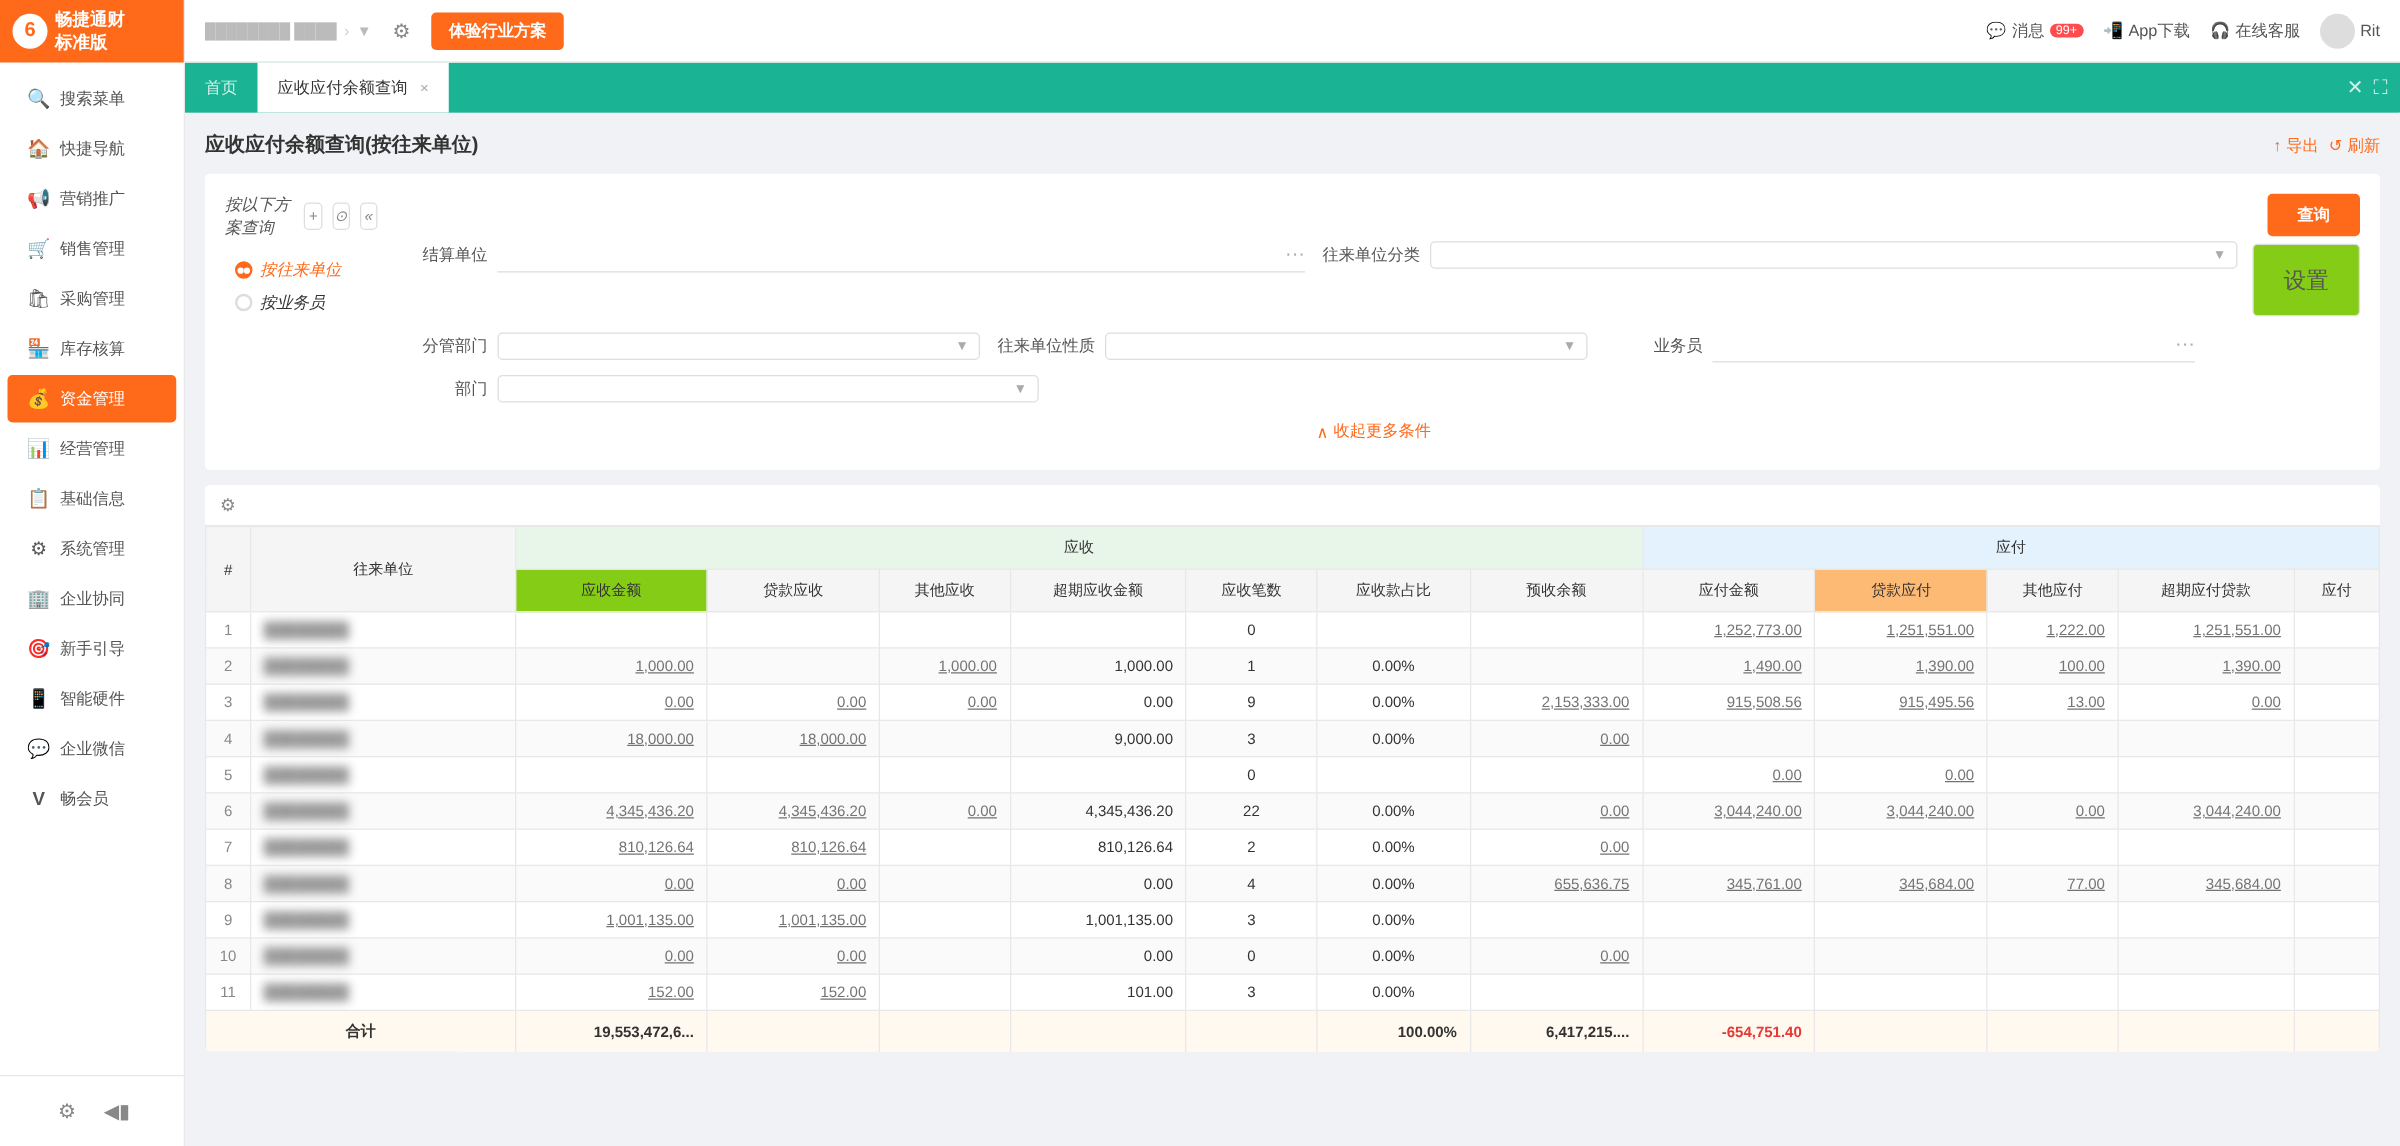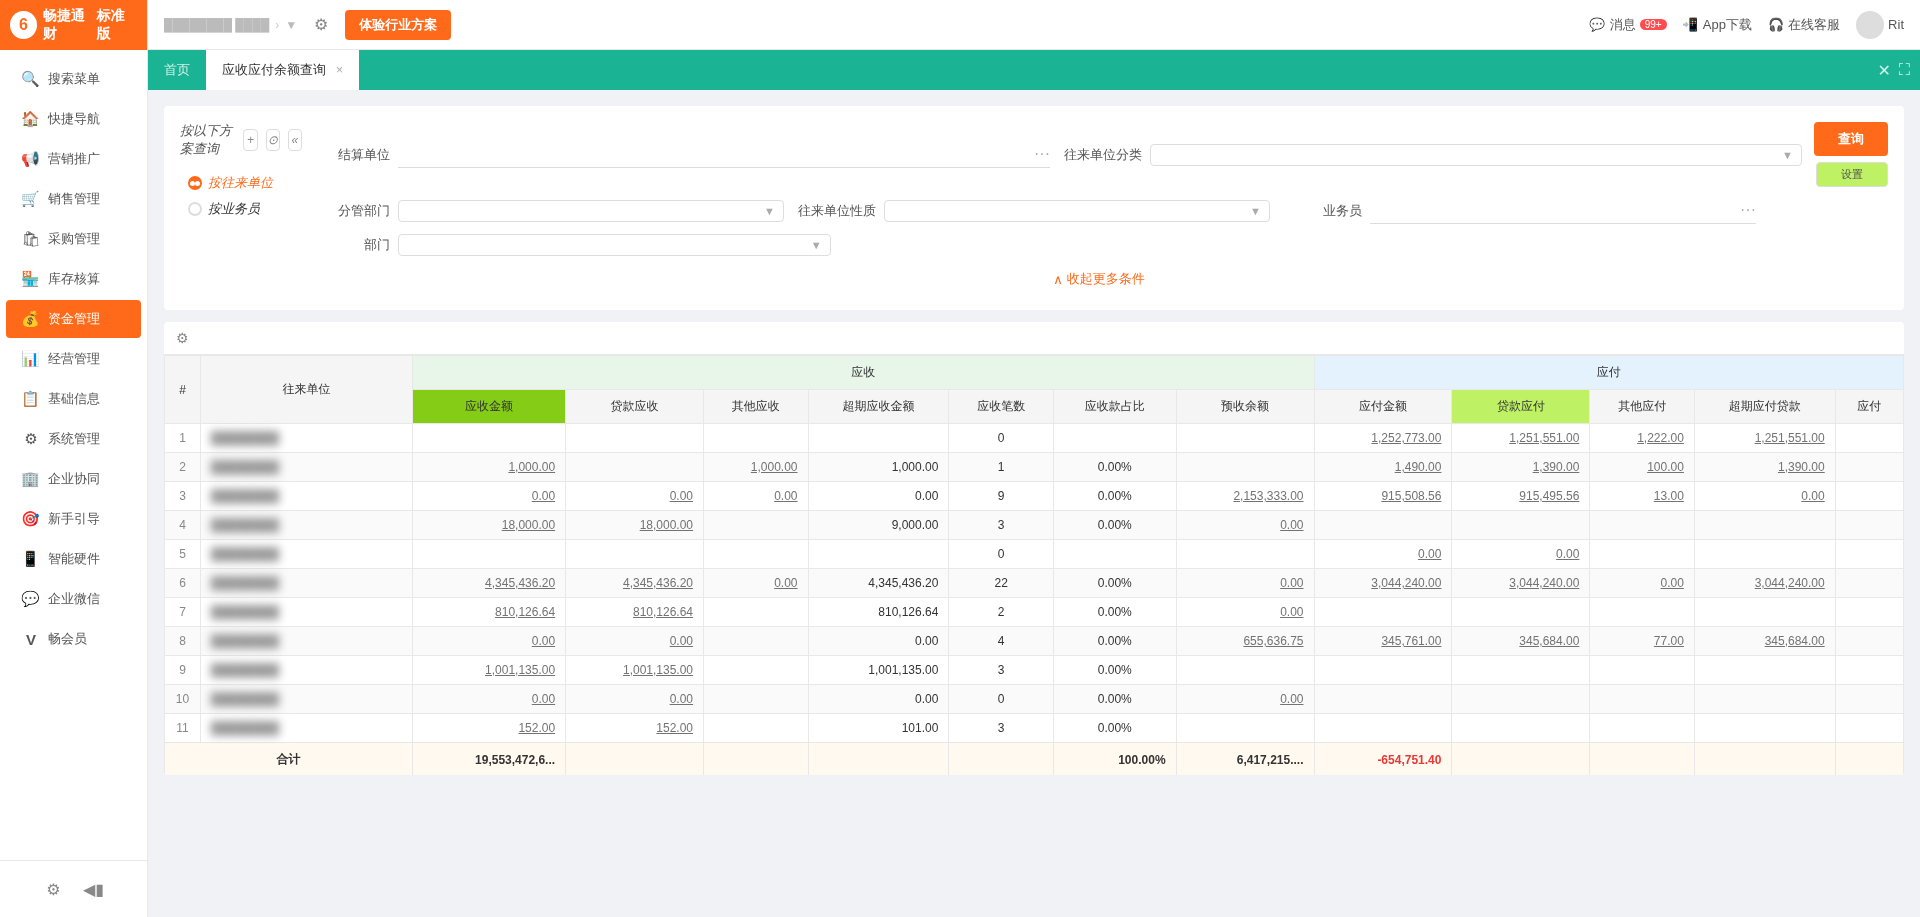--- a/index.html
+++ b/index.html
@@ -9,21 +9,21 @@
     .sidebar {
       position: fixed; left: 0; top: 0; width: 148px; height: 100vh;
       background: #fff; border-right: 1px solid #e8e8e8; z-index: 100;
       display: flex; flex-direction: column;
     }
     .sidebar-logo {
       height: 50px; background: #ff6a1a; display: flex; align-items: center; padding: 0 10px;
       color: #fff; font-weight: bold; font-size: 14px; gap: 6px;
     }
     .sidebar-logo-icon { width: 28px; height: 28px; background: #fff; border-radius: 50%; display: flex; align-items: center; justify-content: center; color: #ff6a1a; font-weight: bold; font-size: 16px; }
-    .sidebar-logo-text { display: flex; flex-direction: row; }
+    .sidebar-logo-text { display: flex; flex-direction: column; }
     .sidebar-menu { flex: 1; overflow-y: auto; padding: 8px 0; }
     .sidebar-item {
       display: flex; align-items: center; padding: 10px 16px; cursor: pointer;
       color: #555; gap: 8px; font-size: 13px; border-radius: 4px; margin: 2px 6px;
     }
     .sidebar-item.active { background: #ff6a1a; color: #fff; }
     .sidebar-item-icon { width: 18px; height: 18px; display: flex; align-items: center; justify-content: center; font-size: 15px; }
     .sidebar-bottom { padding: 10px 0; border-top: 1px solid #e8e8e8; display: flex; gap: 4px; justify-content: center; }
     .sidebar-bottom-btn { width: 36px; height: 36px; display: flex; align-items: center; justify-content: center; cursor: pointer; color: #888; font-size: 16px; border-radius: 4px; }
 
@@ -87,21 +87,21 @@
     .search-input-wrap { flex: 1; border-bottom: 1px solid #ddd; padding: 4px 0; display: flex; align-items: center; }
     .search-input-wrap input { border: none; outline: none; width: 100%; font-size: 13px; color: #333; background: transparent; }
     .search-input-dots { color: #aaa; font-size: 16px; cursor: pointer; }
     .search-dropdown { flex: 1; border: 1px solid #ddd; border-radius: 4px; padding: 4px 8px; display: flex; align-items: center; justify-content: space-between; cursor: pointer; }
     .search-dropdown-text { color: #aaa; font-size: 13px; }
     .search-dropdown-arrow { color: #aaa; font-size: 11px; }
     .collapse-btn { display: flex; align-items: center; justify-content: center; gap: 4px; color: #ff6a1a; cursor: pointer; font-size: 13px; padding: 6px 0; }
 
     
     .btn-query { background: #ff6a1a; color: #fff; border: none; padding: 8px 24px; border-radius: 4px; cursor: pointer; font-size: 13px; font-weight: bold; }
-    .btn-setting { background: #bef264; color: #555; border: 1px solid #ddd; padding: 4px 24px; border-radius: 4px; cursor: pointer; font-size: 11px; }
+    .btn-setting { background: #84cc16; color: #555; border: 1px solid #ddd; padding: 16px 24px; border-radius: 4px; cursor: pointer; font-size: 18px; }
 
     
     .table-container { background: #fff; border-radius: 4px; overflow: hidden; }
     .table-toolbar { padding: 8px 12px; display: flex; align-items: center; gap: 8px; border-bottom: 1px solid #e8e8e8; }
     .table-settings-icon { color: #888; cursor: pointer; font-size: 14px; }
 
     table { width: 100%; border-collapse: collapse; font-size: 12px; }
     thead tr th {
       background: #f5f5f5; border: 1px solid #e8e8e8; padding: 8px 10px;
       text-align: center; color: #333; font-weight: normal; white-space: nowrap;
@@ -242,20 +242,33 @@
   </div>
   <div class="tabbar-actions">
     <span class="tabbar-action-btn">✕</span>
     <span class="tabbar-action-btn">⛶</span>
   </div>
 </div>
 
 <div class="main">
   <div class="page-container">
 
+    <div class="page-header">
+      <h2 class="page-title">应收应付余额查询(按往来单位)</h2>
+      <div class="page-actions">
+        <div class="page-action-btn">
+          <span>↑</span>
+          <span>导出</span>
+        </div>
+        <div class="page-action-btn">
+          <span>↺</span>
+          <span>刷新</span>
+        </div>
+      </div>
+    </div>
 
     <div class="search-panel">
       <div class="search-filter-row">
         <div class="search-filter-options">
           <div class="search-options">
             <span class="search-options-label">按以下方案查询</span>
             <div class="search-options-btn">+</div>
             <div class="search-options-btn">⊙</div>
             <div class="search-options-btn">«</div>
           </div>
@@ -351,21 +364,21 @@
             </tr>
             <tr>
               <th style="background:#84cc16;text-align:center;">应收金额</th>
               <th style="background:#f5f5f5;">贷款应收</th>
               <th style="background:#f5f5f5;">其他应收</th>
               <th style="background:#f5f5f5;">超期应收金额</th>
               <th style="background:#f5f5f5;">应收笔数</th>
               <th style="background:#f5f5f5;">应收款占比</th>
               <th style="background:#f5f5f5;">预收余额</th>
               <th style="background:#f5f5f5;">应付金额</th>
-              <th style="background:#bef264;">贷款应付</th>
+              <th style="background:#fdba74;">贷款应付</th>
               <th style="background:#f5f5f5;">其他应付</th>
               <th style="background:#f5f5f5;">超期应付贷款</th>
               <th style="background:#f5f5f5;">应付</th>
             </tr>
           </thead>
           <tbody id="table-body">
           <tr>
       <td class="row-num">1</td>
       <td><span style="filter:blur(4px); color:#999; user-select:none;">████████</span></td>
       <td class=""></td>

